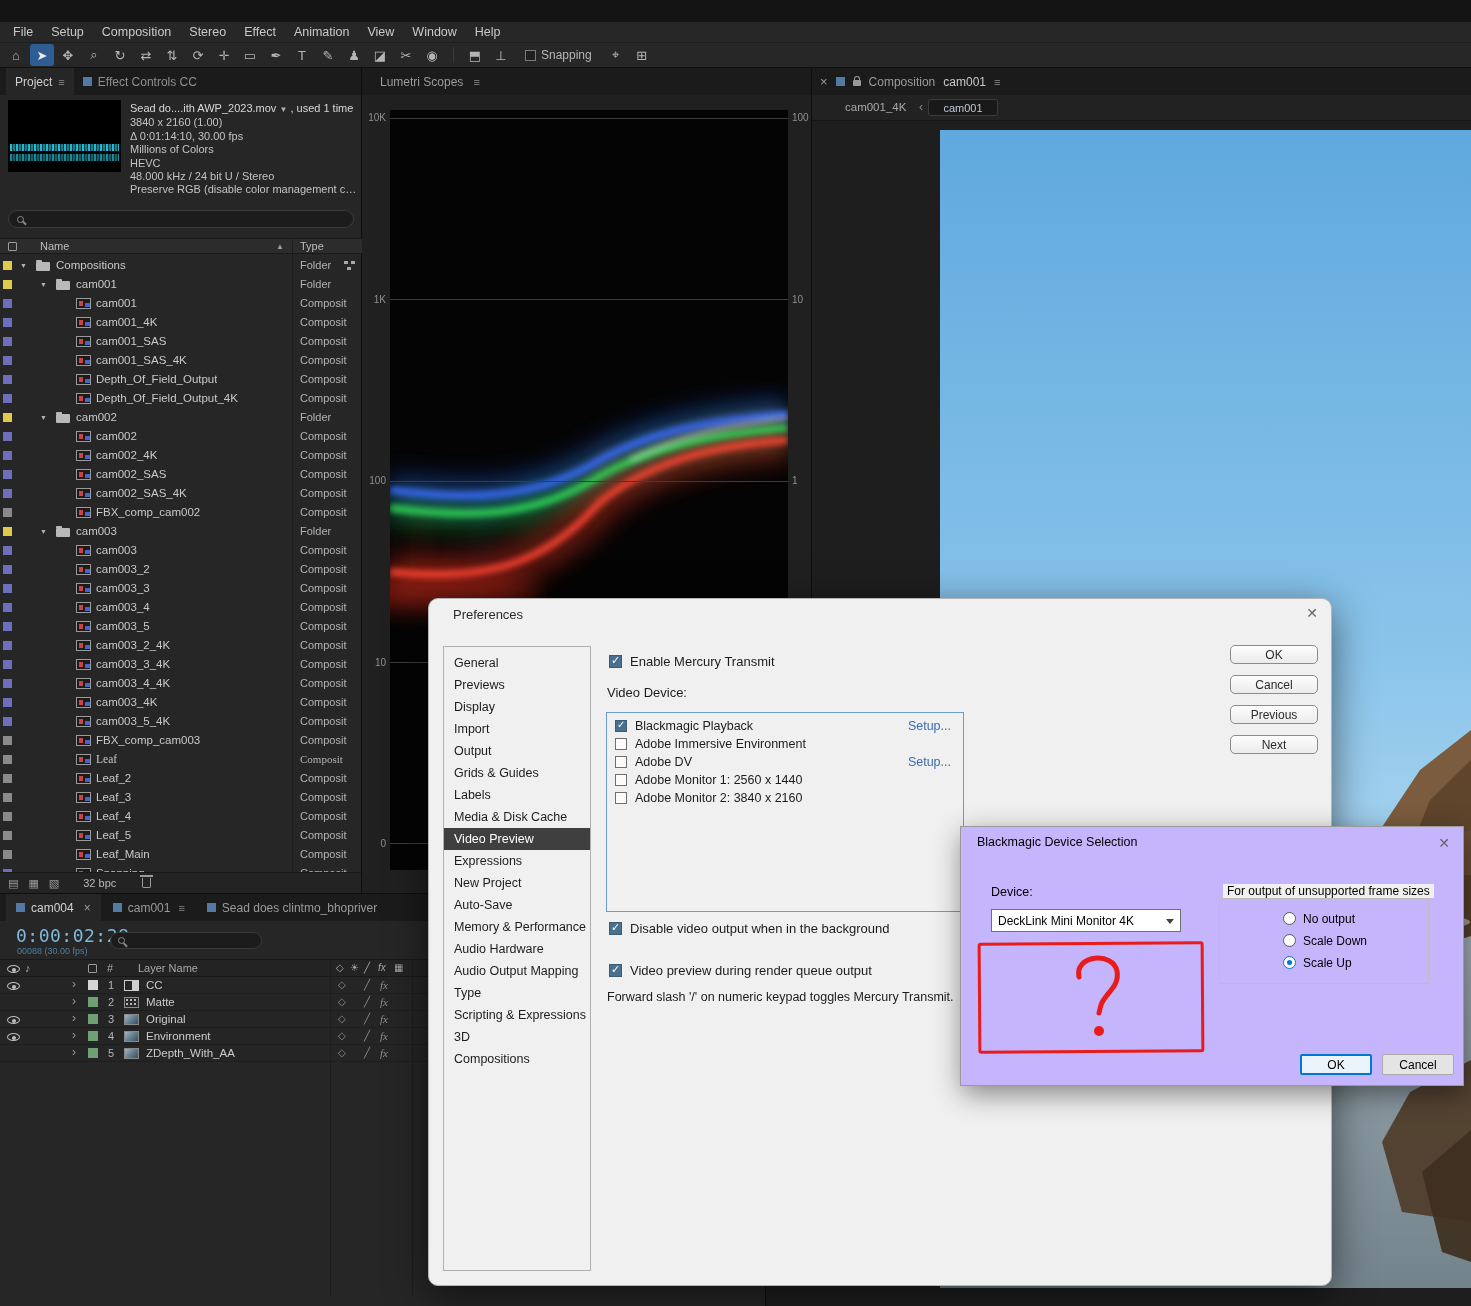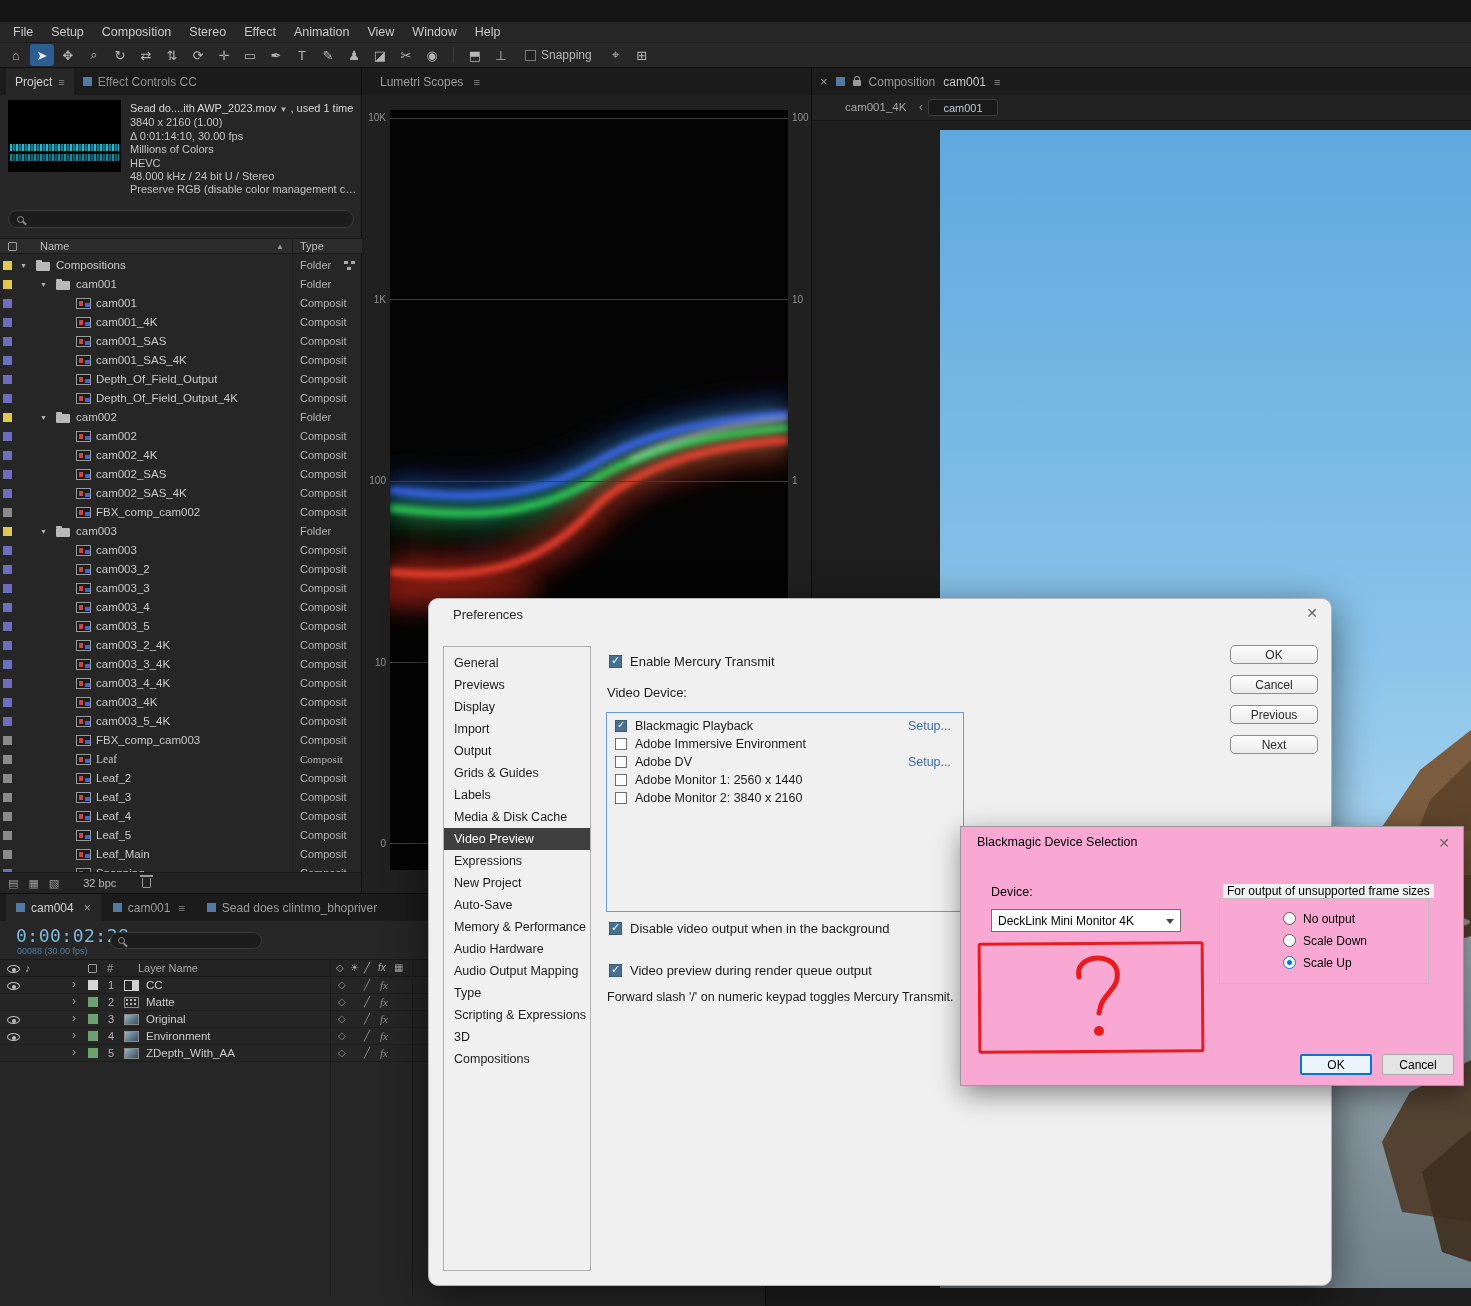--- a/index.html
+++ b/index.html
@@ -121,21 +121,21 @@
 .prefs-row{position:absolute;display:flex;align-items:center;gap:8px;font-size:13px;color:#1c1c1c}
 .pv-label{position:absolute;font-size:13px;color:#1c1c1c}
 #dev-box{position:absolute;left:177px;top:113px;width:358px;height:200px;border:1px solid #6b9bd2;padding-top:4px}
 .dev-row{height:18px;display:flex;align-items:center;gap:8px;padding-left:8px;font-size:12.5px;color:#1c1c1c;position:relative}
 .dev-row .cb{width:12px;height:12px}
 .dev-row .cb.on::after{font-size:10px}
 .setup-link{position:absolute;right:12px;color:#3a6cb0;font-size:12.5px}
 .pref-note{position:absolute;left:178px;top:391px;font-size:12.5px;color:#1c1c1c}
 .pref-btn{position:absolute;left:801px;width:88px;height:19px;border:1px solid #8c8c8c;border-radius:5px;background:linear-gradient(#fdfdfd,#ebebeb);font-size:12px;color:#2b2b2b;display:flex;align-items:center;justify-content:center}
 
-#bmdlg{position:absolute;left:960px;top:826px;width:504px;height:260px;background:#f9a8d4;border:1px solid #9a9a9a;box-shadow:2px 8px 26px rgba(0,0,0,.45);z-index:60}
+#bmdlg{position:absolute;left:960px;top:826px;width:504px;height:260px;background:#c4b5fd;border:1px solid #9a9a9a;box-shadow:2px 8px 26px rgba(0,0,0,.45);z-index:60}
 .bm-title{position:absolute;left:16px;top:8px;font-size:12.5px;color:#000}
 .bm-label{position:absolute;left:30px;top:58px;font-size:12.5px;color:#000}
 .bm-select{position:absolute;left:30px;top:82px;width:190px;height:23px;background:#fff;border:1px solid #707070;font-size:12px;color:#000;display:flex;align-items:center;padding-left:6px}
 .chev{position:absolute;right:6px;top:9px;width:0;height:0;border-left:4px solid transparent;border-right:4px solid transparent;border-top:5px solid #444}
 .bm-group{position:absolute;left:258px;top:71px;width:210px;height:86px;border:1px solid #bdbdbd}
 .bm-legend{position:absolute;left:262px;top:57px;background:#f0f0f0;padding:0 4px;font-size:12px;color:#000;white-space:nowrap}
 #bm-radios{position:absolute;left:0;top:0;width:100%;height:100%}
 .bm-radio-row{position:absolute;left:322px;display:flex;align-items:center;gap:7px;font-size:12px;color:#000;height:15px}
 .radio{width:13px;height:13px;border:1px solid #5a5a5a;border-radius:50%;background:#fff;position:relative;flex:none}
 .radio.sel{border-color:#0078d7}

